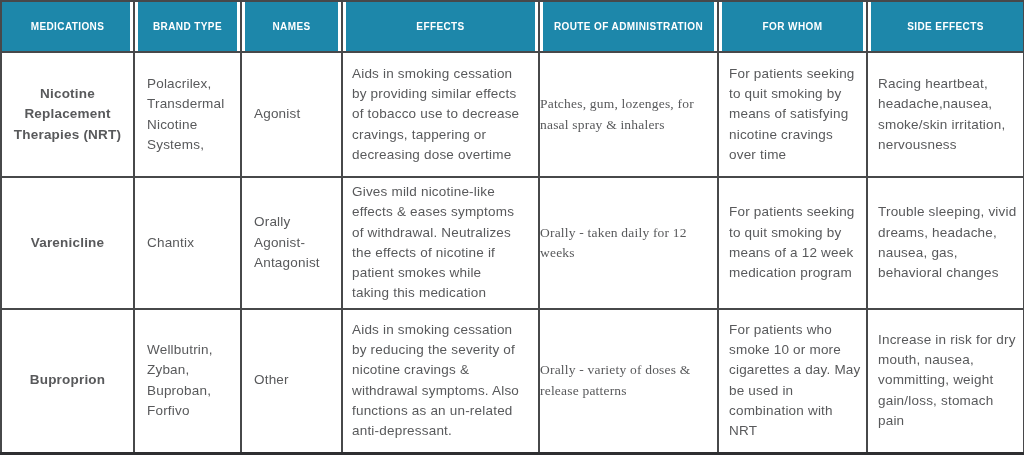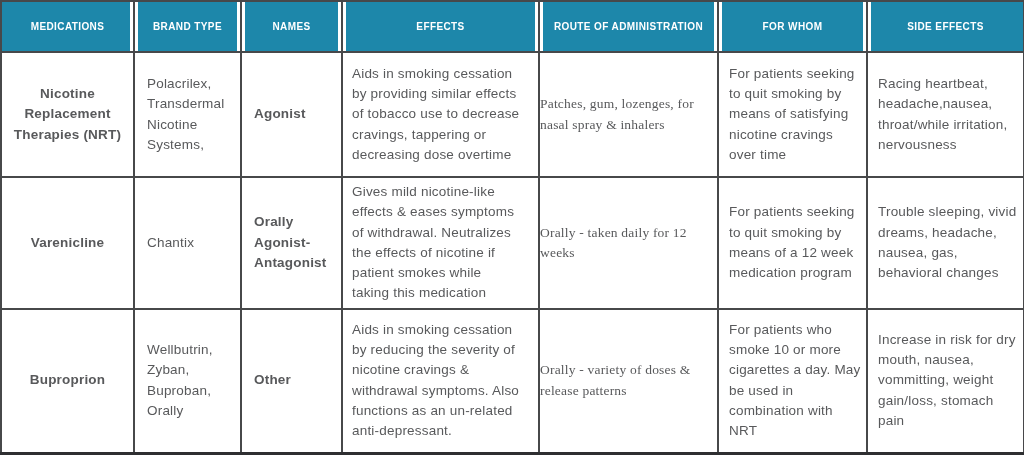--- a/index.html
+++ b/index.html
@@ -57,21 +57,21 @@
   col.c-med    { width: 133px; }
   col.c-brand  { width: 107px; }
   col.c-type   { width: 101px; }
   col.c-effects{ width: 197px; }
   col.c-route  { width: 179px; }
   col.c-whom   { width: 149px; }
   col.c-side   { width: 157px; }
 
   td.col-med     { text-align: center; padding: 4px 8px; font-weight: bold; }
   td.col-brand   { padding: 4px 5px 4px 12px; }
-  td.col-type    { padding: 4px 5px 4px 12px; font-weight: bold; }
+  td.col-type    { padding: 4px 5px 4px 12px; }
   td.col-effects { padding: 4px 17px 4px 9px; }
   td.col-route   { padding: 4px 5px 4px 0; font-family: Liberation Serif, serif; }
   td.col-whom    { padding: 4px 5px 4px 10px; }
   td.col-side    { padding: 4px 4px 4px 10px; }
 </style>
 </head>
 <body>
 
 <table class="med-table">
   <colgroup>
@@ -95,34 +95,34 @@
     </tr>
   </thead>
   <tbody>
     <tr class="body-row-1">
       <td class="col-med">Nicotine Replacement Therapies (NRT)</td>
       <td class="col-brand">Polacrilex, Transdermal Nicotine Systems,</td>
       <td class="col-type">Agonist</td>
       <td class="col-effects">Aids in smoking cessation by providing similar effects of tobacco use to decrease cravings, tappering or decreasing dose overtime</td>
       <td class="col-route">Patches, gum, lozenges, for nasal spray &amp;  inhalers</td>
       <td class="col-whom">For patients seeking to quit smoking by means of satisfying nicotine cravings over time</td>
-      <td class="col-side">Racing heartbeat, headache,nausea, throat/while irritation, nervousness</td>
+      <td class="col-side">Racing heartbeat, headache,nausea, smoke/skin irritation, nervousness</td>
     </tr>
     <tr class="body-row-2">
       <td class="col-med">Varenicline</td>
       <td class="col-brand">Chantix</td>
       <td class="col-type">Orally Agonist-Antagonist</td>
       <td class="col-effects">Gives mild nicotine-like effects &amp; eases symptoms of withdrawal. Neutralizes the effects of nicotine if patient smokes while taking this medication</td>
       <td class="col-route">Orally - taken daily for 12 weeks</td>
       <td class="col-whom">For patients seeking to quit smoking by means of a 12 week medication program</td>
       <td class="col-side">Trouble sleeping, vivid dreams, headache, nausea, gas, behavioral changes</td>
     </tr>
     <tr class="body-row-3">
       <td class="col-med">Buproprion</td>
-      <td class="col-brand">Wellbutrin, Zyban, Buproban, Orally</td>
+      <td class="col-brand">Wellbutrin, Zyban, Buproban, Forfivo</td>
       <td class="col-type">Other</td>
       <td class="col-effects">Aids in smoking cessation by reducing the severity of nicotine cravings &amp; withdrawal symptoms. Also functions as an un-related anti-depressant.</td>
       <td class="col-route">Orally - variety of doses &amp; release patterns</td>
       <td class="col-whom">For patients who smoke 10 or more cigarettes a day. May be used in combination with NRT</td>
       <td class="col-side">Increase in risk for dry mouth, nausea, vommitting, weight gain/loss, stomach pain</td>
     </tr>
   </tbody>
 </table>
 
 </body></html>

